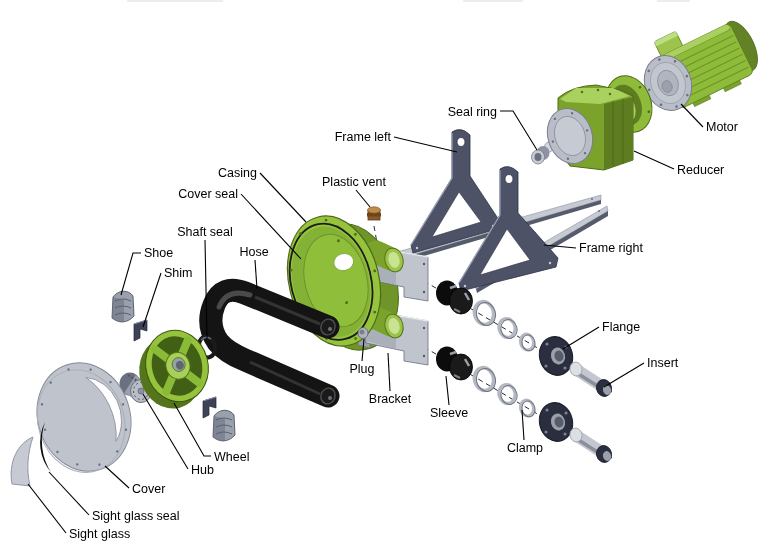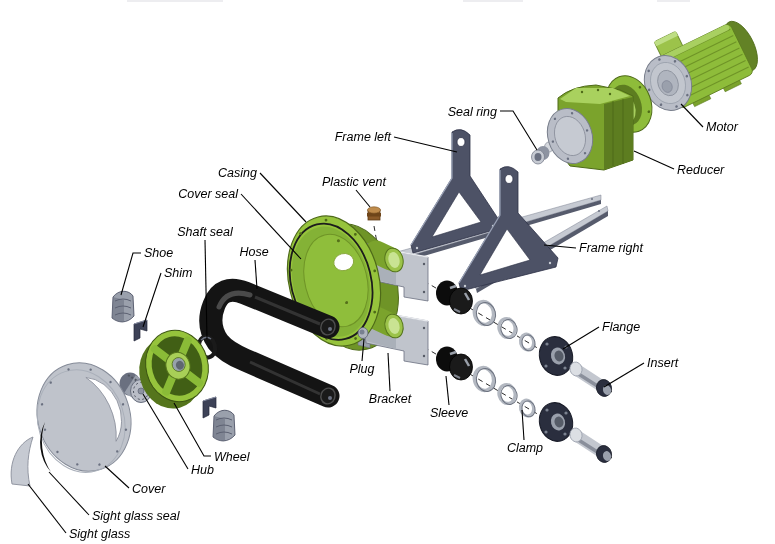--- a/index.html
+++ b/index.html
@@ -1,16 +1,16 @@
 <!DOCTYPE html>
 <html><head>
 <meta charset="utf-8">
 <style>
   html,body{margin:0;padding:0;background:#ffffff;}
-  #stage{position:relative;width:775px;height:544px;background:#ffffff;overflow:hidden;font-style:italic;}
+  #stage{position:relative;width:775px;height:544px;background:#ffffff;overflow:hidden;}
   svg{display:block;}
   svg text{font-family:"Liberation Sans","DejaVu Sans",sans-serif;font-size:12.5px;fill:#000;}
   .leader{fill:none;stroke:#000;stroke-width:1.1;}
   .dashedAxis{stroke:#2b2b2b;stroke-width:1;stroke-dasharray:5,4;fill:none;}
 </style>
 </head>
 <body>
 
 <div id="stage">
 <svg viewBox="0 0 775 544" width="775" height="544">

